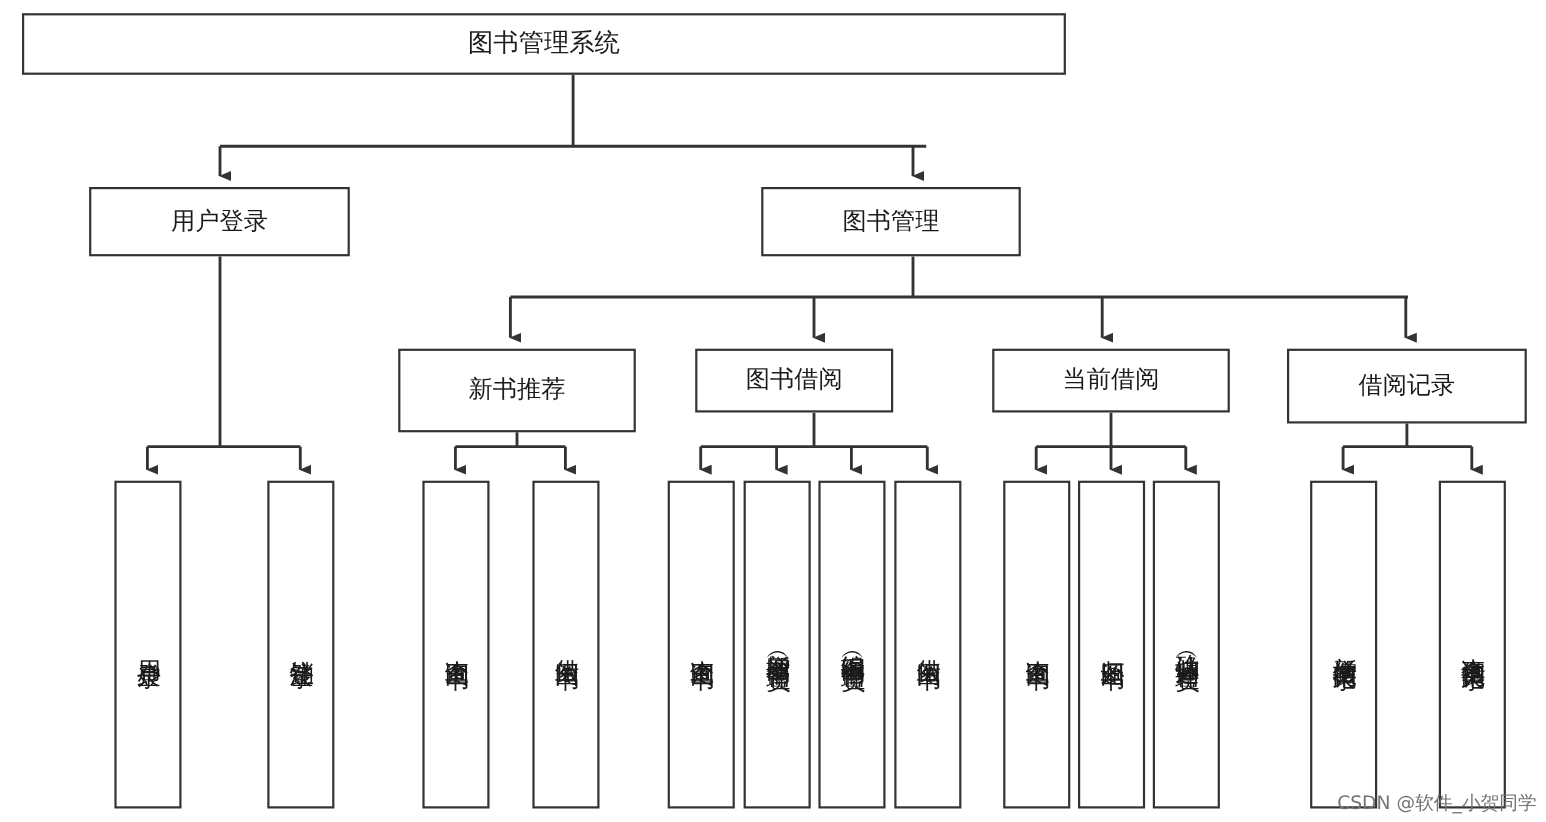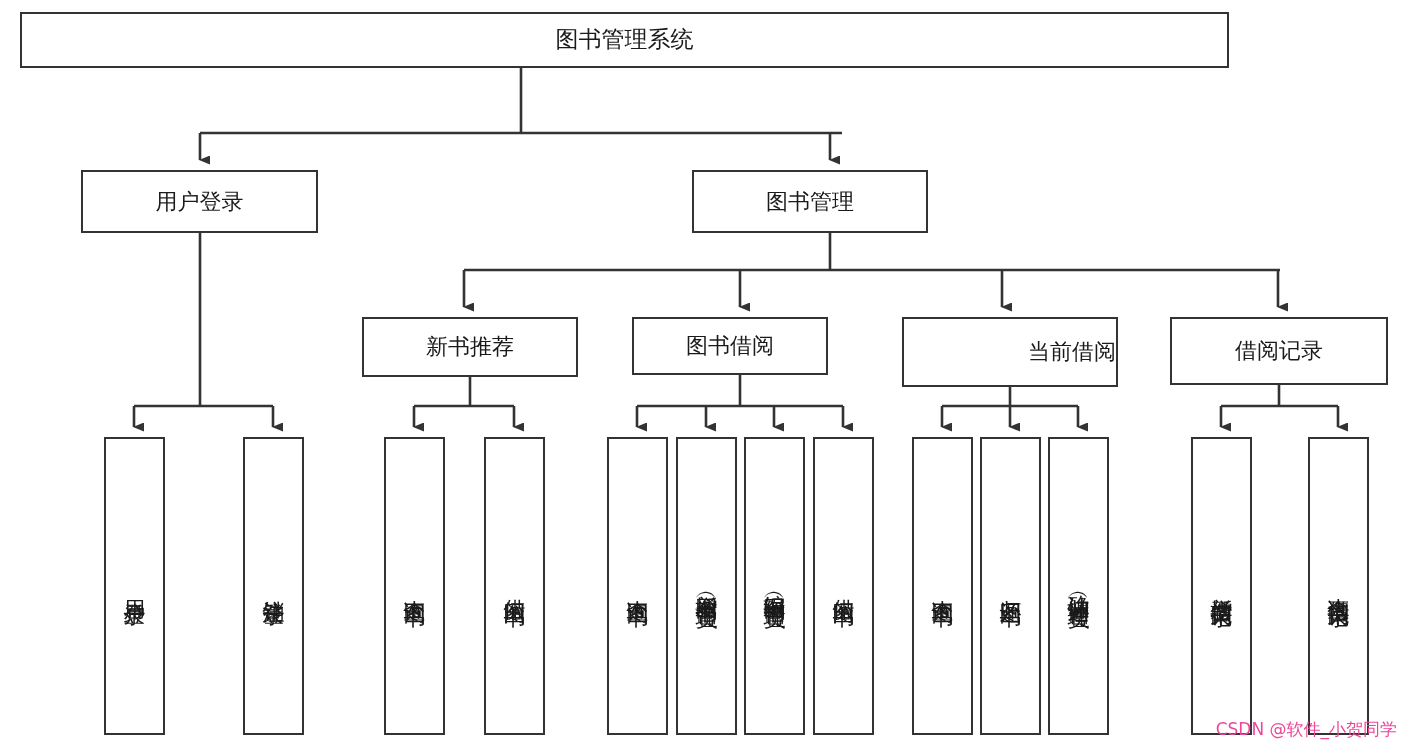--- a/index.html
+++ b/index.html
@@ -56,21 +56,21 @@
     font-size: 22px;
     letter-spacing: 2px;
     line-height: 1;
     white-space: nowrap;
   }
   .watermark {
     position: absolute;
     right: 8px;
     bottom: 6px;
     font-size: 17px;
-    color: #ec4899;
+    color: #737373;
     z-index: 5;
     white-space: nowrap;
     font-family: "DejaVu Sans", "Liberation Sans", sans-serif;
     margin-top: 36px;
   }
 </style>
 </head>
 <body>
 
 <div id="diagram">
@@ -118,38 +118,38 @@
       <path d="M1010,406 L1010,427" marker-end="url(#arrowhead)"></path>
       <path d="M1078,406 L1078,427" marker-end="url(#arrowhead)"></path>
 
       <path d="M1279,375 L1279,406"></path>
       <path d="M1221,406 L1338,406"></path>
       <path d="M1221,406 L1221,427" marker-end="url(#arrowhead)"></path>
       <path d="M1338,406 L1338,427" marker-end="url(#arrowhead)"></path>
     </g>
   </svg>
 
-  <div class="node node-root" style="left:20px; top:12px; width:1209px; height:56px;">
+  <div class="node node-root" style="left:20px; top:12px; width:949px; height:56px;">
     <span class="label">图书管理系统</span>
   </div>
 
   <div class="node node-l2" style="left:81px; top:170px; width:237px; height:63px;">
     <span class="label">用户登录</span>
   </div>
   <div class="node node-l2" style="left:692px; top:170px; width:236px; height:63px;">
     <span class="label">图书管理</span>
   </div>
 
-  <div class="node node-l3" style="left:362px; top:317px; width:216px; height:60px;">
+  <div class="node node-l3" style="left:362px; top:317px; width:216px; height:76px;">
     <span class="label">新书推荐</span>
   </div>
-  <div class="node node-l3" style="left:632px; top:317px; width:196px; height:58px;">
+  <div class="node node-l3" style="left:632px; top:317px; width:180px; height:58px;">
     <span class="label">图书借阅</span>
   </div>
-  <div class="node node-l3" style="left:902px; top:317px; width:216px; height:70px;justify-content:flex-end;">
+  <div class="node node-l3" style="left:902px; top:317px; width:216px; height:58px;">
     <span class="label">当前借阅</span>
   </div>
   <div class="node node-l3" style="left:1170px; top:317px; width:218px; height:68px;">
     <span class="label">借阅记录</span>
   </div>
 
   <div class="node node-leaf" style="left:104px; top:437px; width:61px; height:298px;">
     <span class="label">用户登录</span>
   </div>
   <div class="node node-leaf" style="left:243px; top:437px; width:61px; height:298px;">

